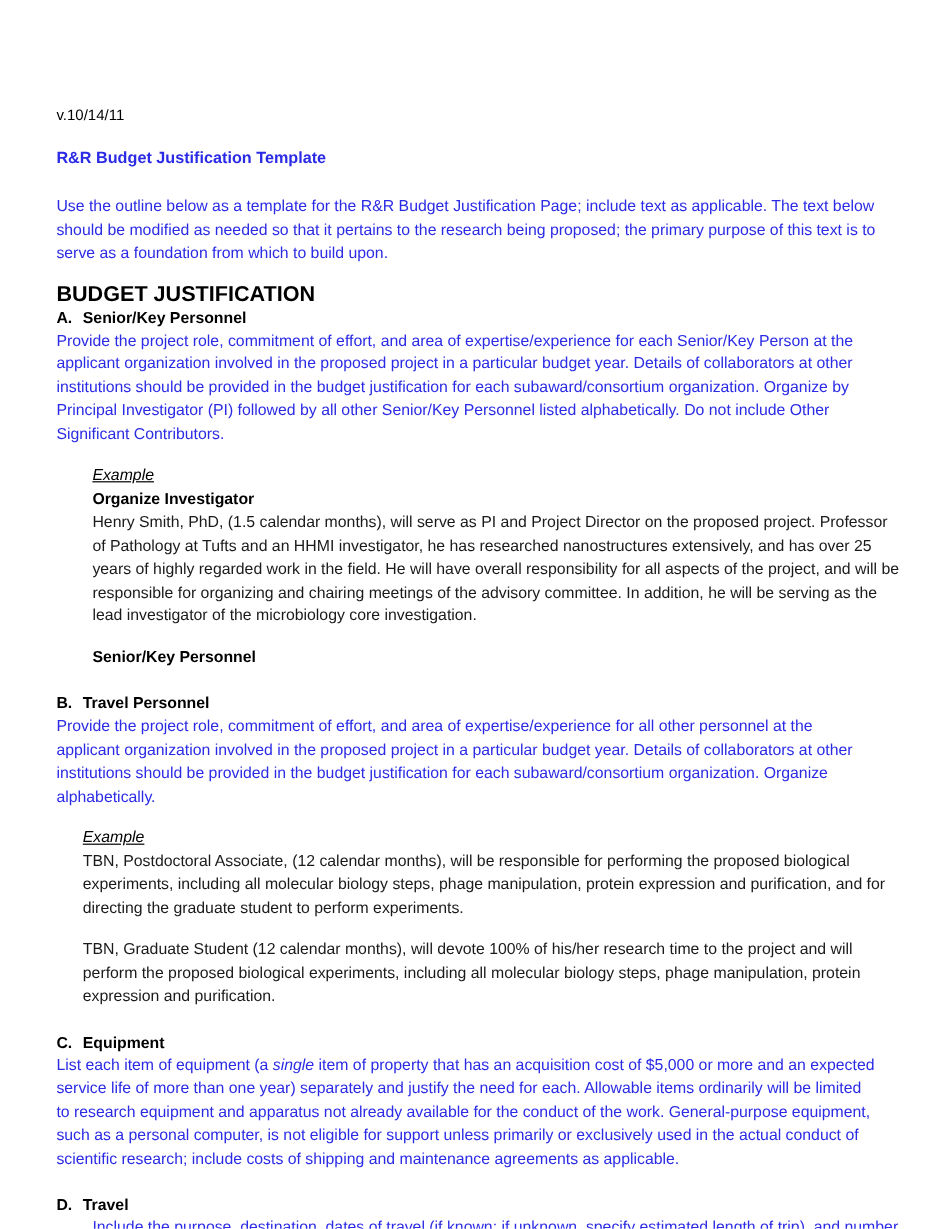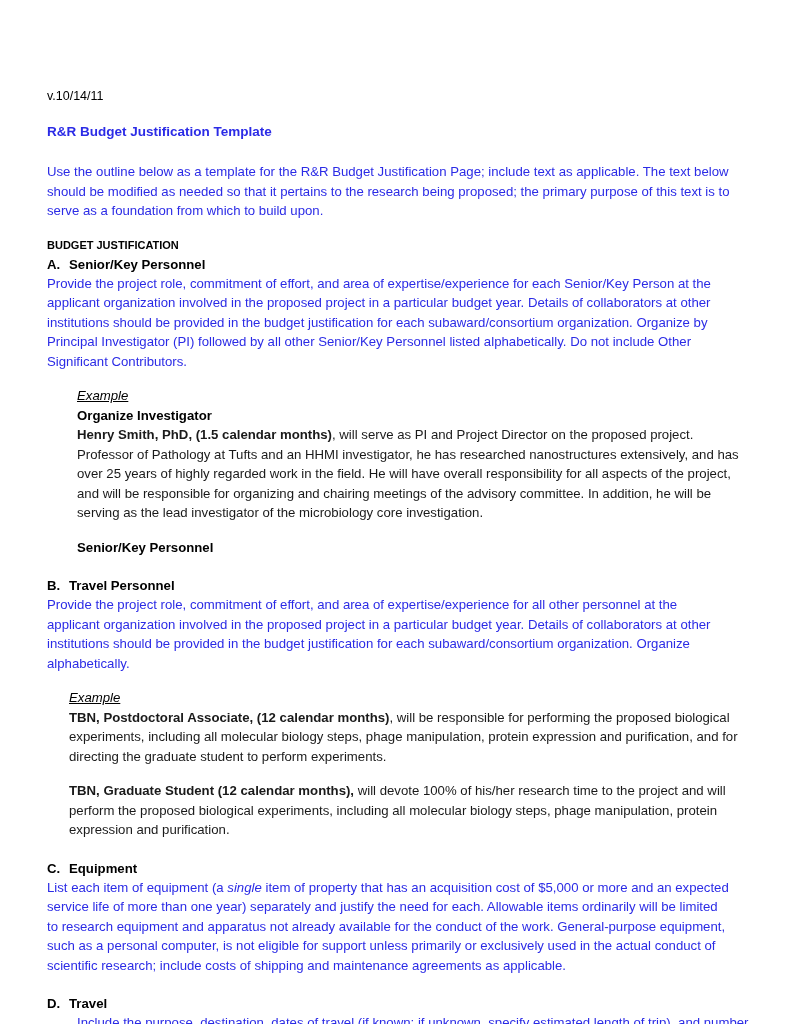--- a/index.html
+++ b/index.html
@@ -39,21 +39,21 @@
     margin: 0 0 22px 0;
   }
   .intro {
     font-size: 13.2px;
     color: #2b2be6;
     line-height: 19.5px;
     margin: 0 0 15px 0;
     max-width: 707px;
   }
   .section-heading {
-    font-size: 11px;
+    font-size: 18px;
     font-weight: bold;
     color: #000000;
     line-height: 19px;
     margin: 0;
   }
   .lettered-row {
     display: flex;
     align-items: flex-start;
     margin: 0;
   }
@@ -99,21 +99,21 @@
     line-height: 19.5px;
     margin: 0;
   }
   .sub-heading {
     font-size: 13.2px;
     font-weight: bold;
     color: #000000;
     line-height: 19.5px;
     margin: 0;
   }
-  b, .b { font-weight: bold; }
+  b, .b { font-weight: normal; }
   i, .i { }
   .bi { font-weight: bold; font-style: italic; }
   .spacer-md { height: 15px; }
   .spacer-lg { height: 19px; }
   .blk { color: #000000; }
   .blu { color: #2b2be6; }
 </style>
 </head>
 <body>
 

